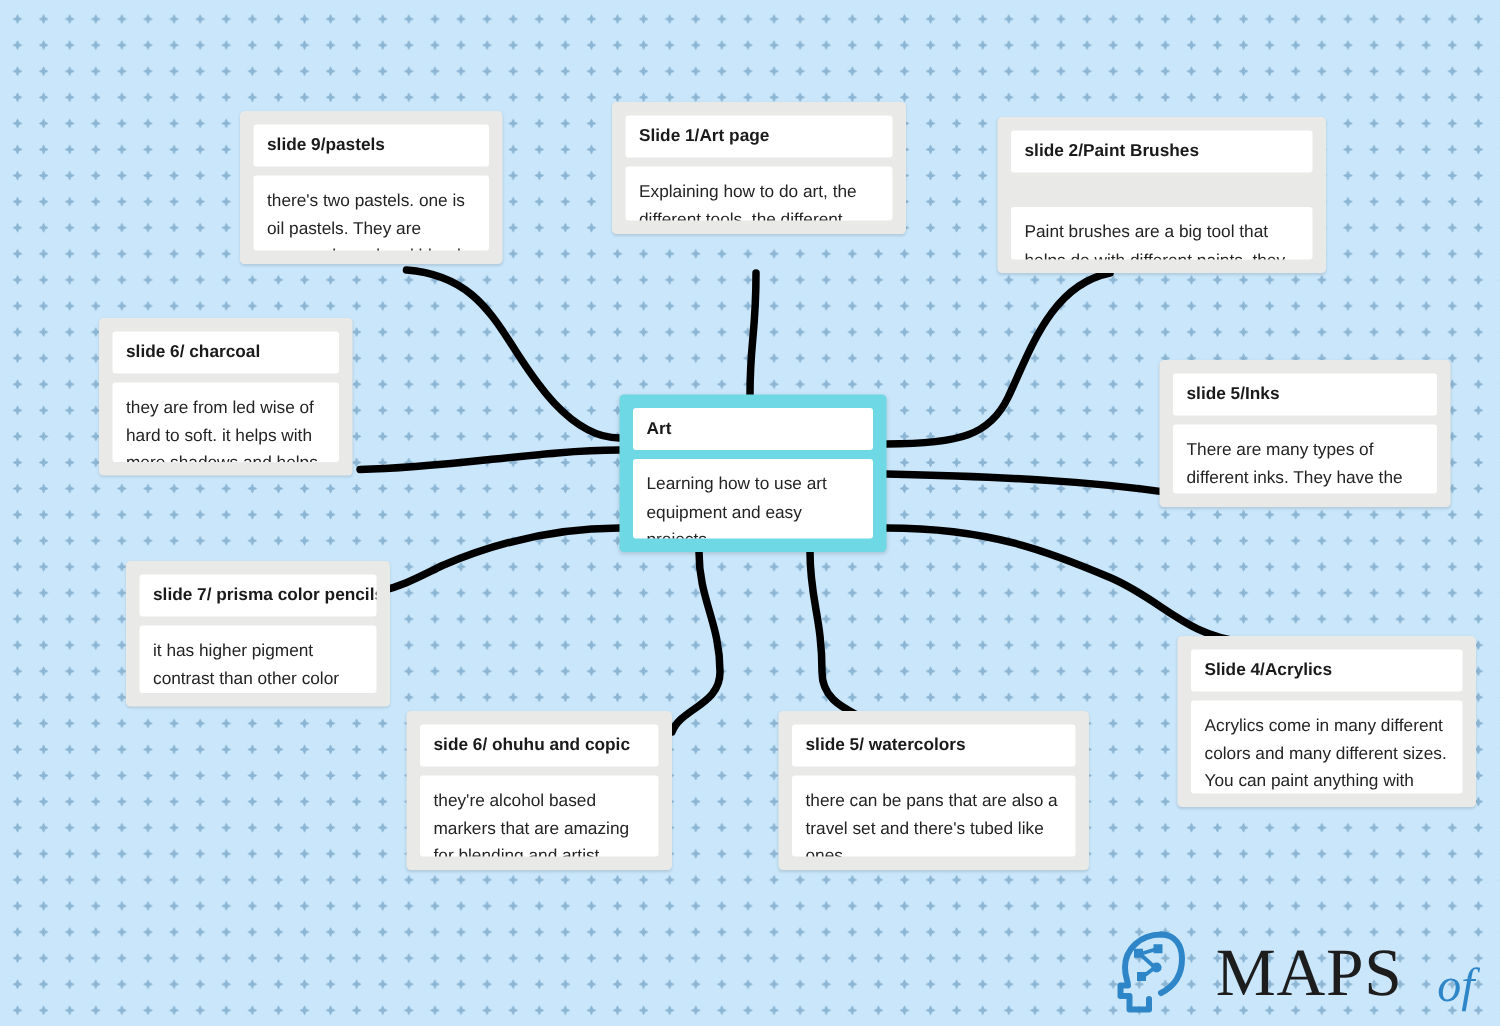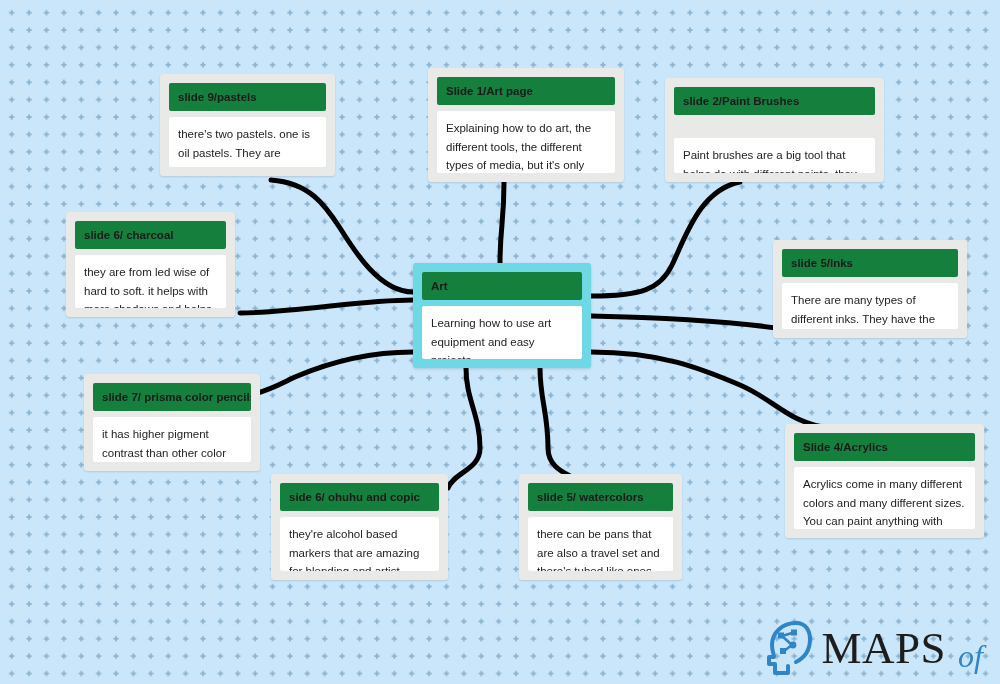--- a/index.html
+++ b/index.html
@@ -57,21 +57,21 @@
   .node-child {
     background: #e9e9e7;
     box-shadow: 0 1px 2px rgba(0,0,0,0.12);
   }
   .node-central {
     background: #6ed8e4;
     box-shadow: 0 1px 3px rgba(0,0,0,0.15);
   }
 
   .node-title {
-    background: #15803d;
+    background: #ffffff;
     border-radius: 2px;
     padding: 7px 9px;
     font-size: 11.5px;
     font-weight: bold;
     color: #1a1a1a;
     line-height: 1.25;
     white-space: nowrap;
     overflow: hidden;
   }
   .node-body {
@@ -84,21 +84,21 @@
     flex: 1;
     overflow: hidden;
   }
 
   #logo {
     position: absolute;
     right: 14px;
     bottom: 8px;
     display: flex;
     align-items: center;
-    gap: 9px;
+    gap: 20px;
   }
   #logo-mark { display: block; }
   .logo-text {
     font-family: "Liberation Serif", serif;
     font-size: 45px;
     letter-spacing: 0.5px;
     color: #1d1d1d;
     line-height: 1;
   }
   .logo-of {
@@ -132,21 +132,21 @@
         <path d="M 591 316 C 680 318, 740 322, 790 330"></path>
         <path d="M 591 352 C 660 352, 700 368, 740 385 C 775 400, 790 424, 830 428"></path>
       </g>
   </svg>
 
   <div class="node node-child" style="left: 160px; top: 74px; width: 175px; height: 102px;">
     <div class="node-title">slide 9/pastels</div>
     <div class="node-body">there's two pastels. one is oil pastels. They are crayon shaped and blend pretty well</div>
   </div>
 
-  <div class="node node-child" style="left: 408px; top: 68px; width: 196px; height: 114px; margin-left: 20px;">
+  <div class="node node-child" style="left: 408px; top: 68px; width: 196px; height: 88px;">
     <div class="node-title">Slide 1/Art page</div>
     <div class="node-body">Explaining how to do art, the different tools, the different types of media, but it's only wrapping over a few</div>
   </div>
 
   <div class="node node-child" style="left: 665px; top: 78px; width: 219px; height: 104px; gap: 23px;">
     <div class="node-title">slide 2/Paint Brushes</div>
     <div class="node-body">Paint brushes are a big tool that helps do with different paints, they make like sponge type paint brushes, there's different sizes, different colors, there's tons about paint brushes</div>
   </div>
 
   <div class="node node-child" style="left: 66px; top: 212px; width: 169px; height: 105px;">
@@ -167,21 +167,21 @@
   <div class="node node-child" style="left: 785px; top: 424px; width: 199px; height: 114px;">
     <div class="node-title">Slide 4/Acrylics</div>
     <div class="node-body">Acrylics come in many different colors and many different sizes. You can paint anything with acrylics</div>
   </div>
 
   <div class="node node-child" style="left: 271px; top: 474px; width: 177px; height: 106px;">
     <div class="node-title">side 6/ ohuhu and copic</div>
     <div class="node-body">they're alcohol based markers that are amazing for blending and artist number one choice</div>
   </div>
 
-  <div class="node node-child" style="left: 519px; top: 474px; width: 163px; height: 106px;">
+  <div class="node node-child" style="left: 519px; top: 474px; width: 207px; height: 106px;">
     <div class="node-title">slide 5/  watercolors</div>
     <div class="node-body">there can be pans that are also a travel set and there's tubed like ones</div>
   </div>
 
   <div class="node node-central" id="central-node" style="left: 413px; top: 263px; width: 178px; height: 105px; background: rgb(110, 216, 228);">
     <div class="node-title">Art</div>
     <div class="node-body">Learning how to use art equipment and easy projects</div>
   </div>
 
   <div id="logo">

